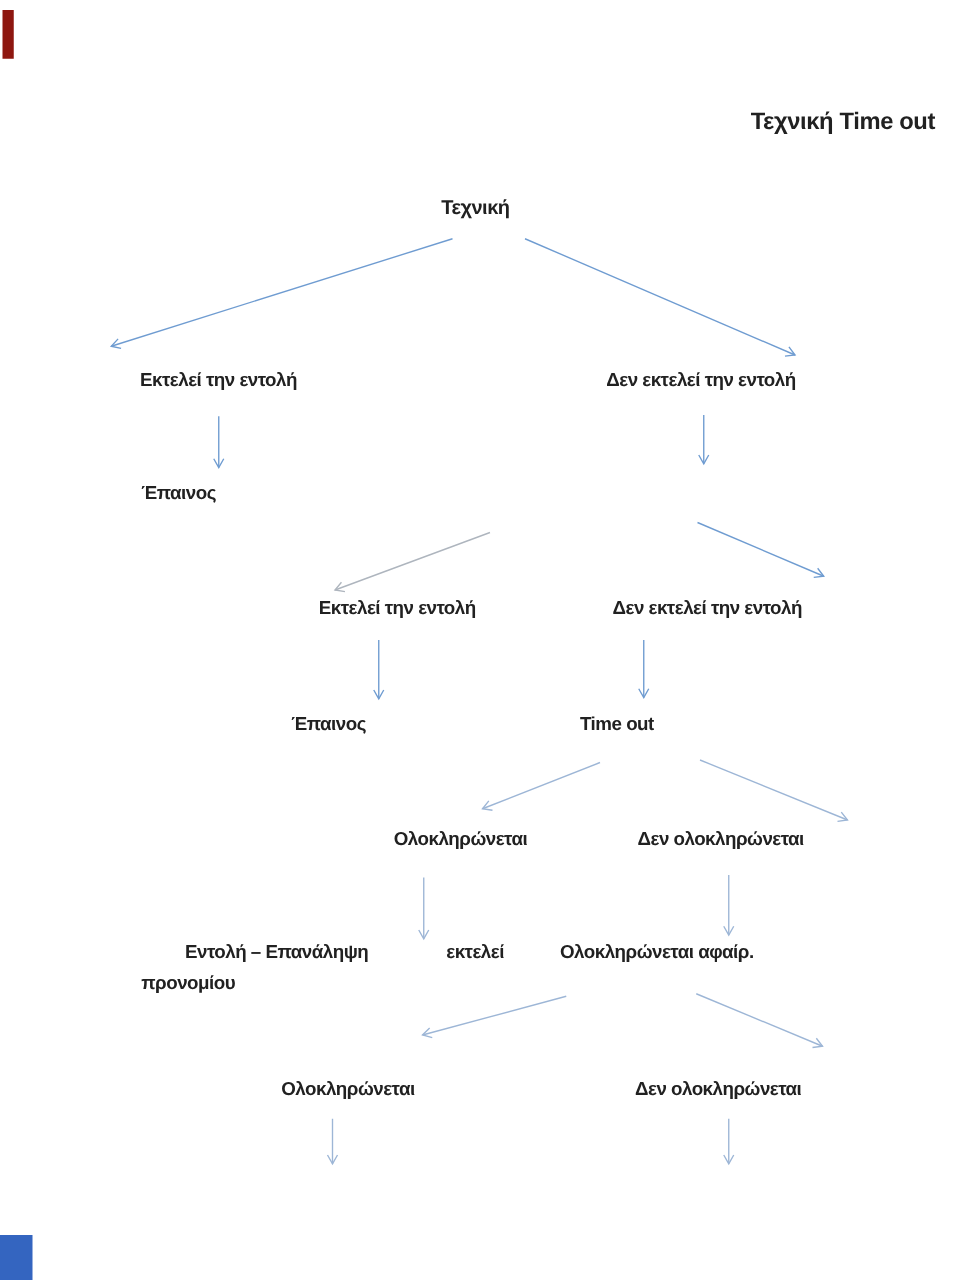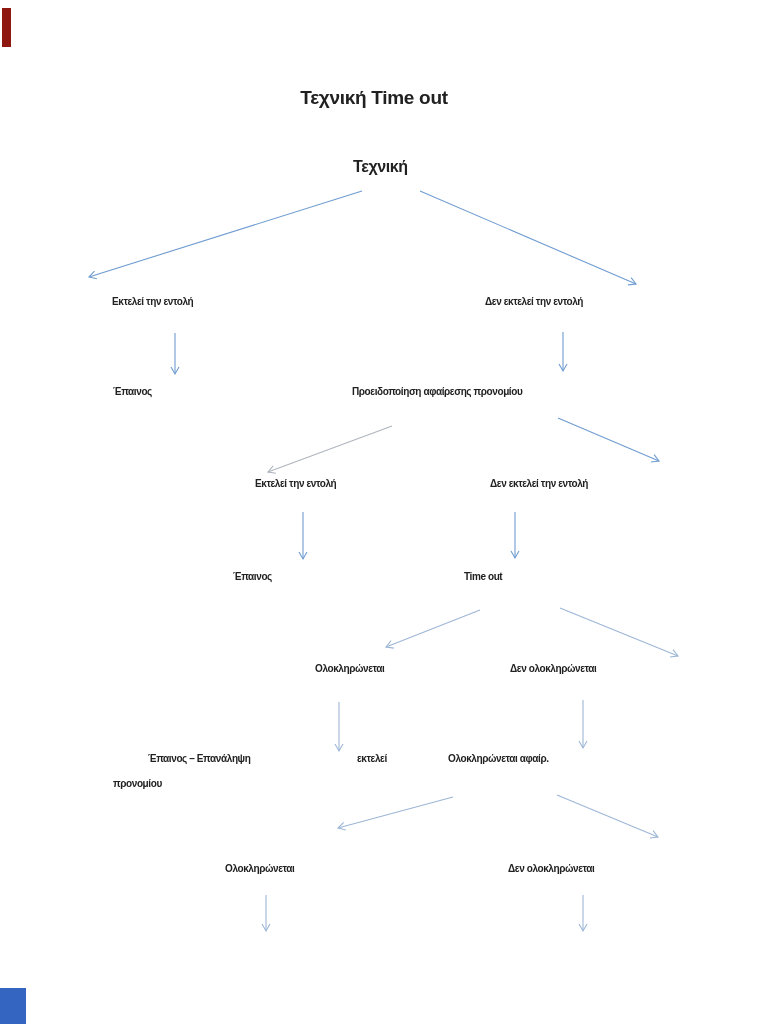--- a/index.html
+++ b/index.html
@@ -3,25 +3,25 @@
 <meta charset="utf-8">
 <style>
   html,body{margin:0;padding:0;}
   body{
     width:768px;height:1024px;background:#ffffff;
     font-family:"Liberation Sans","DejaVu Sans",sans-serif;
     position:relative;overflow:hidden;
   }
   .page{position:relative;width:768px;height:1024px;background:#fff;}
   .doc-title{
-    position:absolute;left:0;top:87px;width:748px;text-align:center;
+    position:absolute;left:0;top:87px;width:748px;text-align:right;
     font-size:19px;font-weight:700;letter-spacing:-0.3px;color:var(--text-color,#212121);
   }
   .node{
-    position:absolute;font-size:10px;font-weight:700;letter-spacing:-0.4px;
+    position:absolute;font-size:15px;font-weight:700;letter-spacing:-0.4px;
     color:var(--text-color,#212121);white-space:nowrap;line-height:1.25;
   }
   .node-root{font-size:16px;}
   .arrow-layer{position:absolute;left:0;top:0;width:768px;height:1024px;}
   .ab{stroke:var(--arrow-blue,#6f9cd1);}
   .ap{stroke:var(--arrow-pale,#9db6d6);}
   .ag{stroke:var(--arrow-gray,#aeb5be);}
   .ln{stroke-width:1.1;fill:none;}
   .marker-top{
     position:absolute;left:2px;top:8px;width:9px;height:39px;
@@ -79,32 +79,31 @@
   </svg>
 
   <div class="doc-title">Τεχνική Time out</div>
 
   <div class="node node-root" style="left:353px;top:157px">Τεχνική</div>
 
   <div class="node" style="left:112px;top:296px">Εκτελεί την εντολή</div>
   <div class="node" style="left:485px;top:296px">Δεν εκτελεί την εντολή</div>
 
   <div class="node" style="left:113px;top:386px">Έπαινος</div>
-  <div class="node" style="left:352px;top:386px">Προειδοποίηση αφαίρεσης προνομίου</div>
 
   <div class="node" style="left:255px;top:478px">Εκτελεί την εντολή</div>
   <div class="node" style="left:490px;top:478px">Δεν εκτελεί την εντολή</div>
 
   <div class="node" style="left:233px;top:571px">Έπαινος</div>
   <div class="node" style="left:464px;top:571px">Time out</div>
 
   <div class="node" style="left:315px;top:663px">Ολοκληρώνεται</div>
   <div class="node" style="left:510px;top:663px">Δεν ολοκληρώνεται</div>
 
-  <div class="node" style="left:148px;top:753px">Έπαινος – Επανάληψη</div>
+  <div class="node" style="left:148px;top:753px">Εντολή – Επανάληψη</div>
   <div class="node" style="left:357px;top:753px">εκτελεί</div>
   <div class="node" style="left:448px;top:753px">Ολοκληρώνεται αφαίρ.</div>
   <div class="node" style="left:113px;top:778px">προνομίου</div>
 
   <div class="node" style="left:225px;top:863px">Ολοκληρώνεται</div>
   <div class="node" style="left:508px;top:863px">Δεν ολοκληρώνεται</div>
 
 </div>
 
 </body></html>

